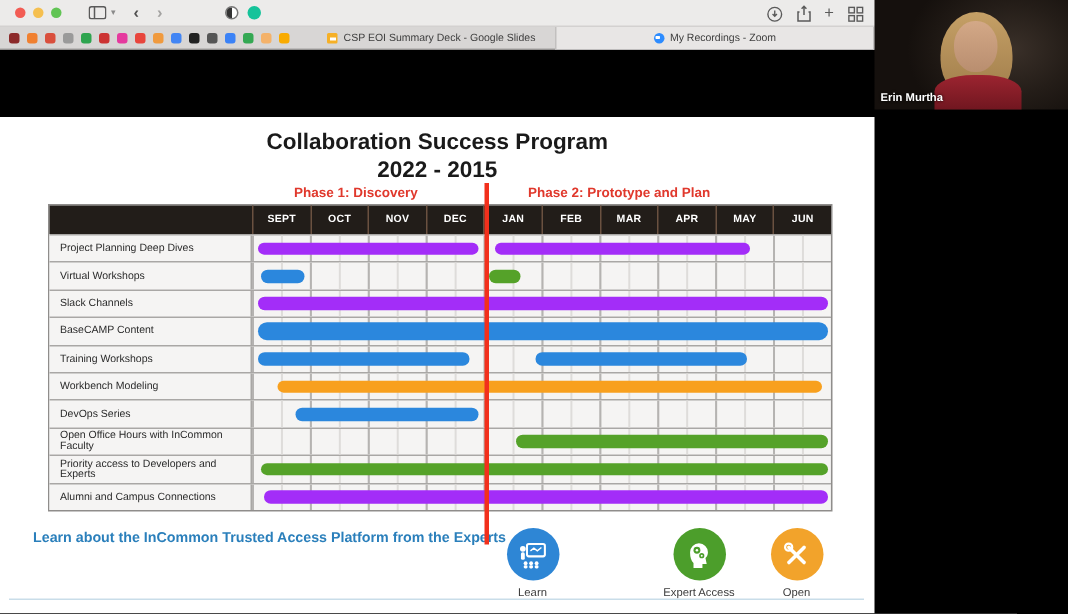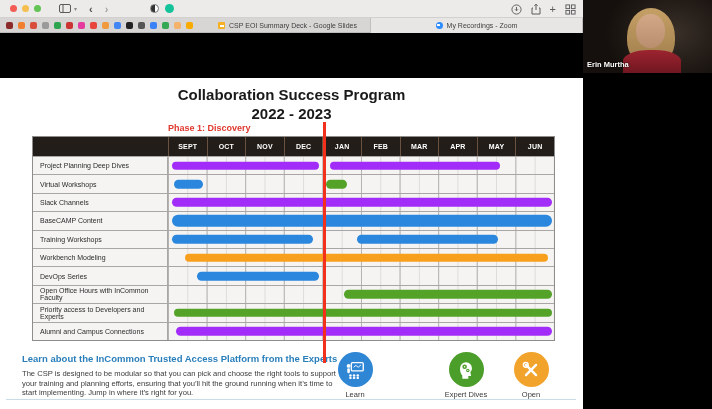--- a/index.html
+++ b/index.html
@@ -160,24 +160,25 @@
   <div class="webcam">
     <div class="hair"></div>
     <div class="face"></div>
     <div class="shirt"></div>
     <div class="cam-name">Erin Murtha</div>
   </div>
 
   <div class="slide">
     <div class="title">
       <div>Collaboration Success Program</div>
-      <div>2022 - 2023</div>
-    </div>
-
-    <div class="phase phase1" style="color: rgb(224, 56, 44);">Phase 1: Discovery</div>
+      <div>2022 - 2015</div>
+    </div>
+
+    <div class="phase phase1" style="color: rgb(224, 56, 44); margin-left: 28px;">Phase 1: Discovery</div>
+    <div class="phase phase2" style="color: rgb(224, 56, 44);">Phase 2: Prototype and Plan</div>
     <div class="redline" style="background: rgb(242, 48, 28);"></div>
 
     <div class="gantt">
       <div class="ghead">
         <div class="spacer"></div>
       <div class="month-cell">SEPT</div>
           <div class="month-cell">OCT</div>
           <div class="month-cell">NOV</div>
           <div class="month-cell">DEC</div>
           <div class="month-cell">JAN</div>
@@ -248,21 +249,20 @@
           <div class="grow">
             <div class="glabel">Alumni and Campus Connections</div>
             <div class="gtimeline">
               <div class="gbar" style="left: 2%; width: 97.5%; background: rgb(163, 45, 248);"></div>
             </div>
           </div>
         </div>
     </div>
 
     <div class="f-heading" style="color: rgb(42, 127, 187);">Learn about the InCommon Trusted Access Platform from the Experts</div>
-    <div class="f-body">The CSP is designed to be modular so that you can pick and choose the right tools to support your training and planning efforts, ensuring that you’ll hit the ground running when it’s time to start implementing. Jump in where it’s right for you.</div>
 
     <div class="feature" style="left:320px;">
       <div class="f-circle" style="background: rgb(46, 134, 213); color: rgb(46, 134, 213);">
         <svg width="22" height="22" viewBox="0 0 24 24">
             <rect x="8" y="4" width="13" height="9" rx="1.3" fill="none" stroke="#fff" stroke-width="1.5"></rect>
             <path d="M10.5 9 l2.5 -2 l2.5 2 l3 -2.5" fill="none" stroke="#fff" stroke-width="1"></path>
             <circle cx="5" cy="7.5" r="2.1" fill="#fff"></circle>
             <rect x="3.6" y="10" width="2.8" height="5.5" rx="1.2" fill="#fff"></rect>
             <circle cx="7" cy="18" r="1.4" fill="#fff"></circle>
             <circle cx="11" cy="18" r="1.4" fill="#fff"></circle>
@@ -277,21 +277,21 @@
     <div class="feature" style="left:431px;">
       <div class="f-circle" style="background: rgb(76, 158, 43); color: rgb(76, 158, 43);">
         <svg width="22" height="22" viewBox="0 0 24 24">
             <path d="M5.5 10 a6.5 6.5 0 1 1 13 0 c0 2 -0.8 3.2 -1.8 4.2 l0.9 4.3 h-3.1 v3 h-6.5 v-3.6 c-1.6 -1.6 -2.5 -4 -2.5 -7.9 z" fill="#fff"></path>
             <circle cx="10.5" cy="8.5" r="2.5" fill="currentColor"></circle>
             <circle cx="10.5" cy="8.5" r="0.9" fill="#fff"></circle>
             <circle cx="14" cy="12.5" r="1.9" fill="currentColor"></circle>
             <circle cx="14" cy="12.5" r="0.7" fill="#fff"></circle>
           </svg>
       </div>
-      <div class="f-label">Expert Dives</div>
+      <div class="f-label">Expert Access</div>
     </div>
     <div class="feature" style="left:496px;">
       <div class="f-circle" style="background: rgb(242, 163, 43); color: rgb(242, 163, 43);">
         <svg width="22" height="22" viewBox="0 0 24 24">
             <line x1="6.5" y1="17.5" x2="17.5" y2="6.5" stroke="#fff" stroke-width="2.6" stroke-linecap="round"></line>
             <line x1="6.5" y1="6.5" x2="17.5" y2="17.5" stroke="#fff" stroke-width="2.6" stroke-linecap="round"></line>
             <circle cx="6.3" cy="6.3" r="2.6" fill="none" stroke="#fff" stroke-width="1.6"></circle>
           </svg>
       </div>
       <div class="f-label">Open</div>

